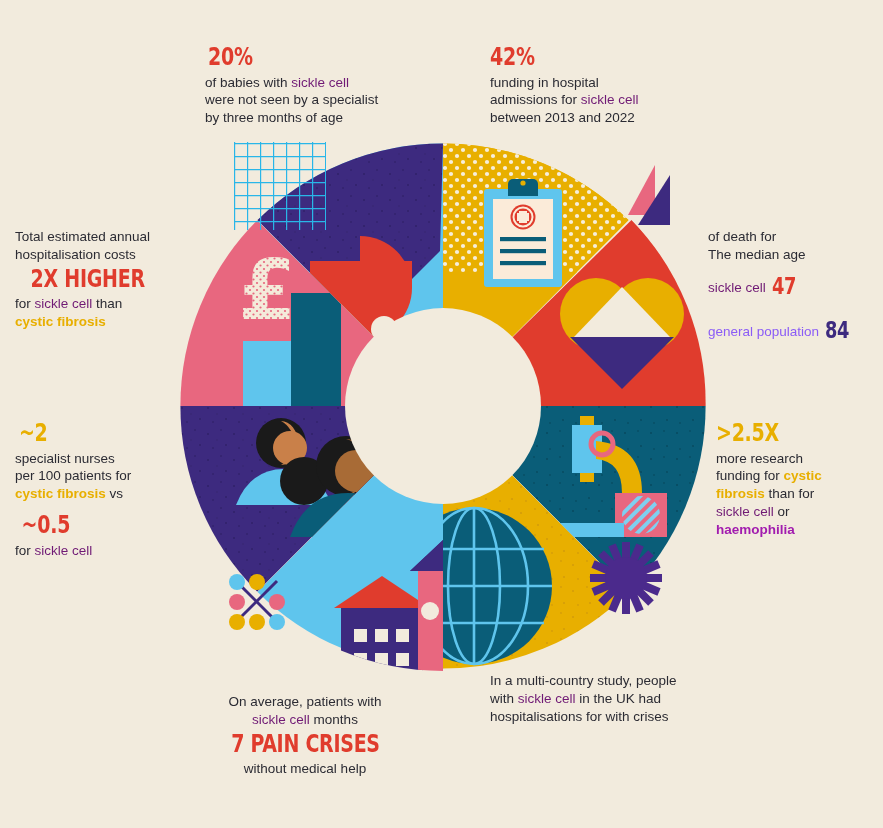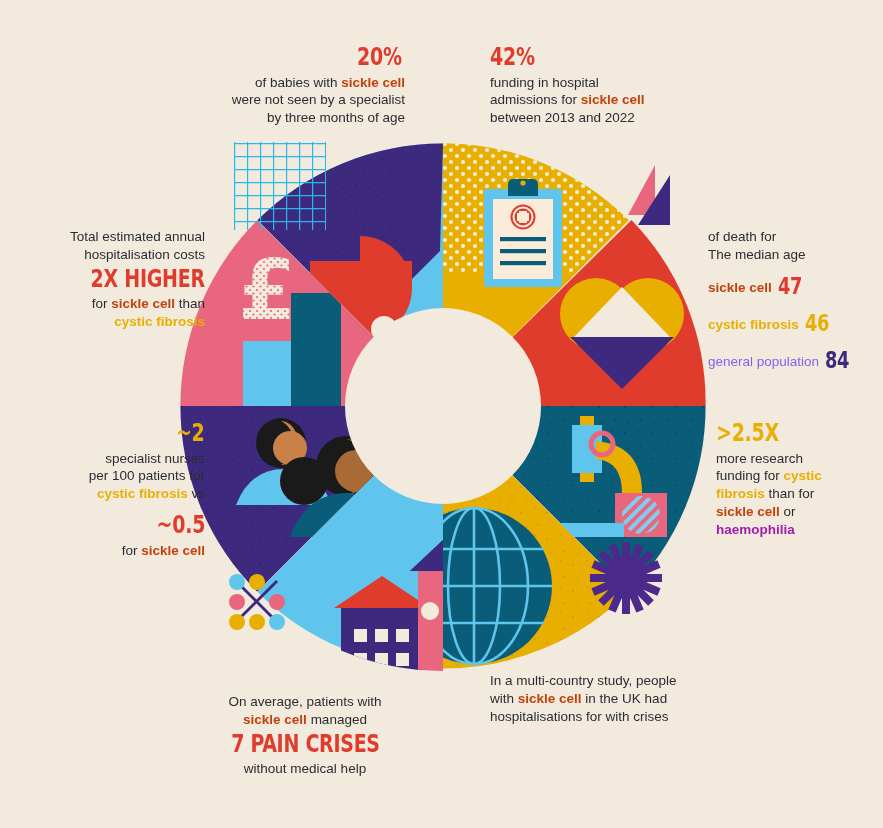--- a/index.html
+++ b/index.html
@@ -24,31 +24,31 @@
     font-family:"DejaVu Sans Condensed","Liberation Sans",sans-serif;
     font-weight:bold;
     font-size:24px;
     letter-spacing:-0.3px;
     transform:scaleX(.88);
     display:inline-block;
     transform-origin:left center;
   }
   .big.r{transform-origin:right center;}
   .big.c{transform-origin:center center;}
-  .sc{color:#c2410c;font-weight:bold;}
+  .sc{color:#701a75;font-weight:normal;}
   .cf{color:#E8AF00;font-weight:bold;}
   .hm{color:#a21caf;font-weight:bold;}
   .gp{color:#8b5cf6;font-weight:normal;}
   .hi{color:#3D2A7F;font-weight:bold;}
   .red{color:#E03C2D;}
   .gold{color:#E8AF00;}
   .purp{color:#3D2A7F;}
 
   .ta-l{text-align:left;}
-  .ta-r{text-align:right;}
+  .ta-r{}
   .ta-c{text-align:center;margin-top:21px;}
 
   .inline-num{
     font-family:"DejaVu Sans Condensed","Liberation Sans",sans-serif;
     font-weight:bold;font-size:23px;letter-spacing:-0.5px;
     display:inline-block;transform:scaleX(.86);vertical-align:-2px;
   }
 
   
   #cal-top-left{left:205px;top:42px;width:200px;}
@@ -341,21 +341,20 @@
     <span class="ln"><span>for </span><span class="sc">sickle cell</span><span> than</span></span>
     <span class="ln"><span class="cf">cystic fibrosis</span></span>
   </div>
 
   <div class="callout ta-l" id="cal-mid-right">
     <span class="ln">of death for</span>
     <span class="ln">The median age</span>
     <span class="spacer"></span>
     <span class="ln"><span class="sc">sickle cell</span>&nbsp;<span class="inline-num red">47</span></span>
     <span class="spacer"></span>
-    <span class="ln"><span class="cf">cystic fibrosis</span>&nbsp;<span class="inline-num gold">46</span></span>
     <span class="spacer"></span>
     <span class="ln"><span class="gp">general population</span>&nbsp;<span class="inline-num purp">84</span></span>
   </div>
 
   <div class="callout ta-r" id="cal-low-left">
     <span class="ln"><span class="big r gold">~2</span></span>
     <span class="ln">specialist nurses</span>
     <span class="ln">per 100 patients for</span>
     <span class="ln"><span class="cf">cystic fibrosis</span><span> vs</span></span>
     <span class="spacer"></span>
@@ -367,21 +366,21 @@
     <span class="ln"><span class="big gold">&gt;2.5X</span></span>
     <span class="ln">more research</span>
     <span class="ln"><span>funding for </span><span class="cf">cystic</span></span>
     <span class="ln"><span class="cf">fibrosis</span><span> than for</span></span>
     <span class="ln"><span class="sc">sickle cell</span><span> or</span></span>
     <span class="ln"><span class="hm">haemophilia</span></span>
   </div>
 
   <div class="callout ta-c" id="cal-bot-left">
     <span class="ln">On average, patients with</span>
-    <span class="ln"><span class="sc">sickle cell</span><span> managed</span></span>
+    <span class="ln"><span class="sc">sickle cell</span><span> months</span></span>
     <span class="ln"><span class="big c red">7 PAIN CRISES</span></span>
     <span class="ln">without medical help</span>
   </div>
 
   <div class="callout ta-l" id="cal-bot-right">
     <span class="ln">In a multi-country study, people</span>
     <span class="ln"><span>with </span><span class="sc">sickle cell</span><span> in the UK had</span></span>
     <span class="ln">hospitalisations for with crises</span>
   </div>
 

